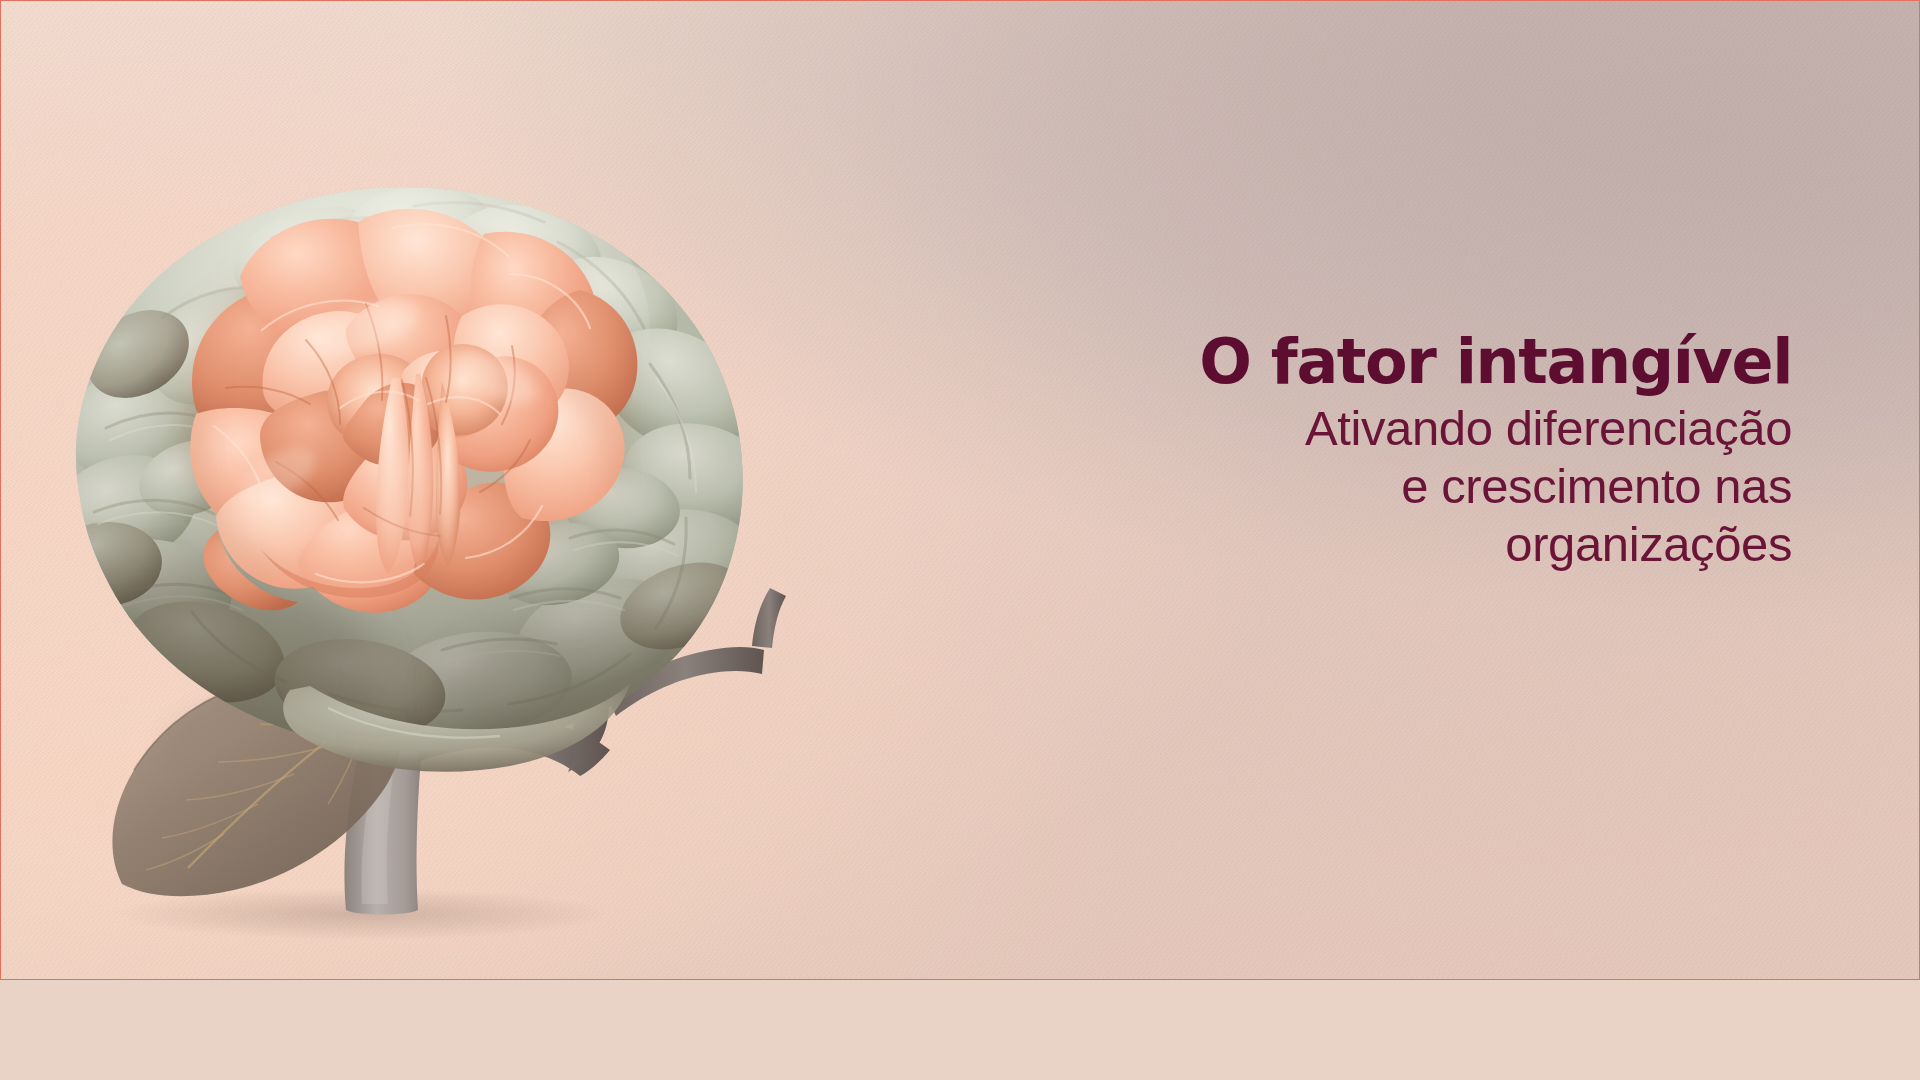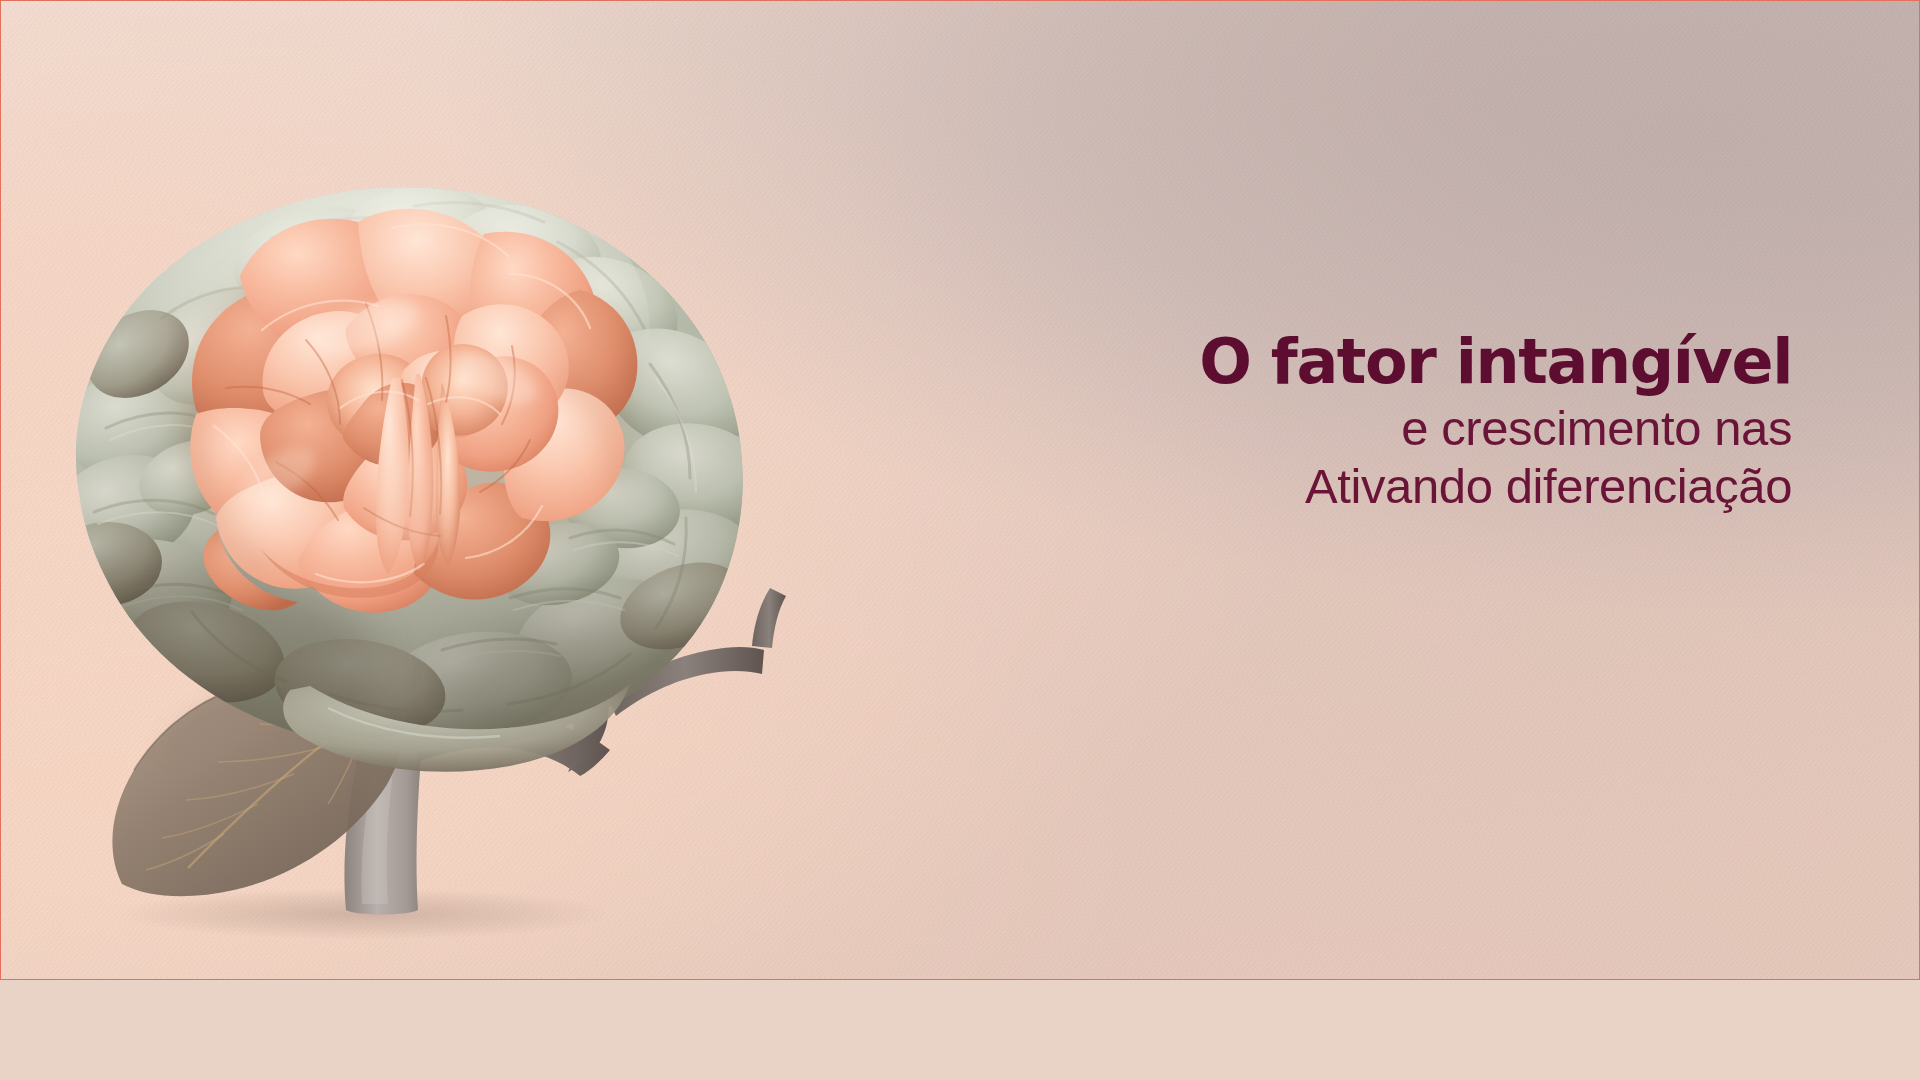--- a/index.html
+++ b/index.html
@@ -414,19 +414,20 @@
       </g>
 
       <path d="M 188 344 C 178 408 208 464 262 494" stroke="#7a5a42" stroke-width="14" fill="none" opacity=".14" filter="url(#soft12)"></path>
       <path d="M 556 300 C 596 330 614 376 608 420" stroke="#7a5a42" stroke-width="14" fill="none" opacity=".12" filter="url(#soft12)"></path>
     </svg>
   </div>
 
   <div id="text-block">
     <div id="headline">O fator intangível</div>
     <div id="subtitle">
+      <span class="sub-line">Ativando diferenciação</span>
       <span class="sub-line">e crescimento nas</span>
-      <span class="sub-line">Ativando diferenciação</span>
+      <span class="sub-line">organizações</span>
     </div>
   </div>
 
   <div class="frame-line"></div>
 </div>
 
 </body></html>

